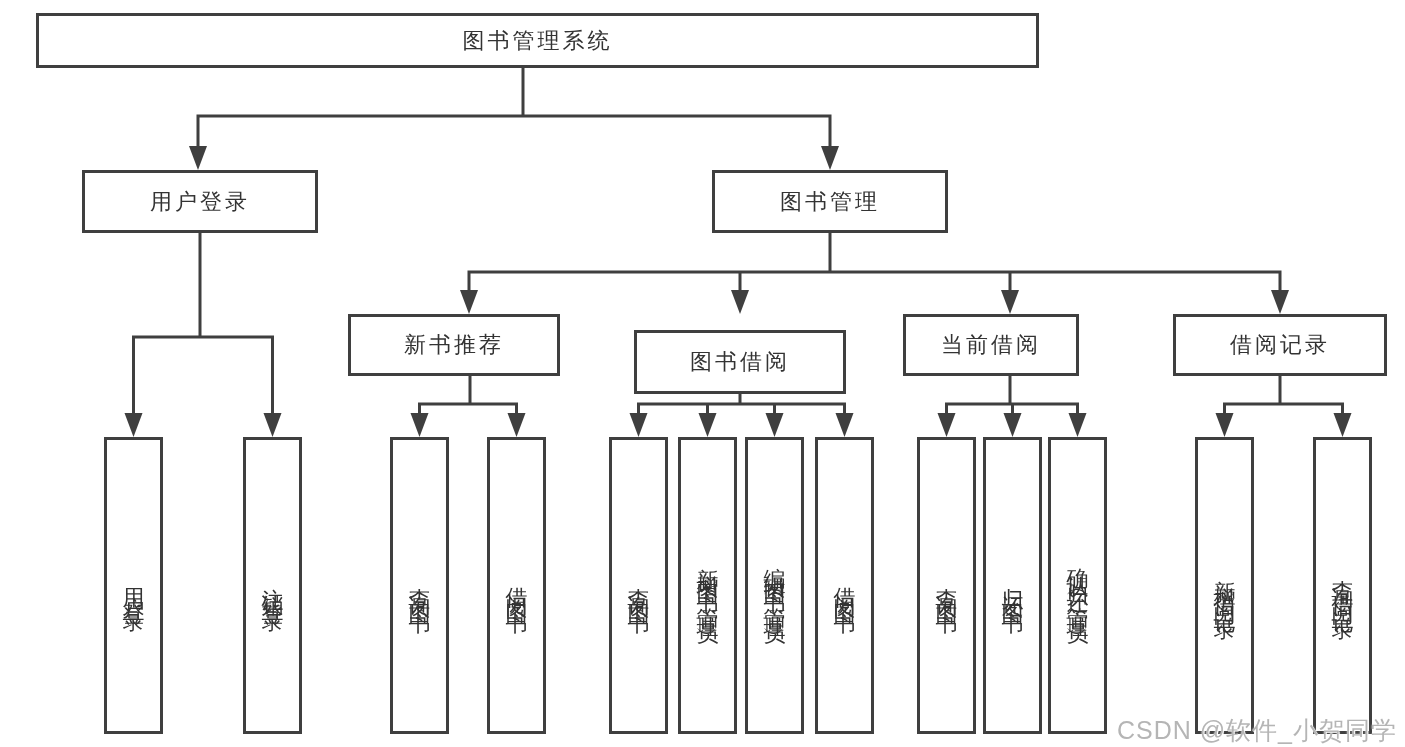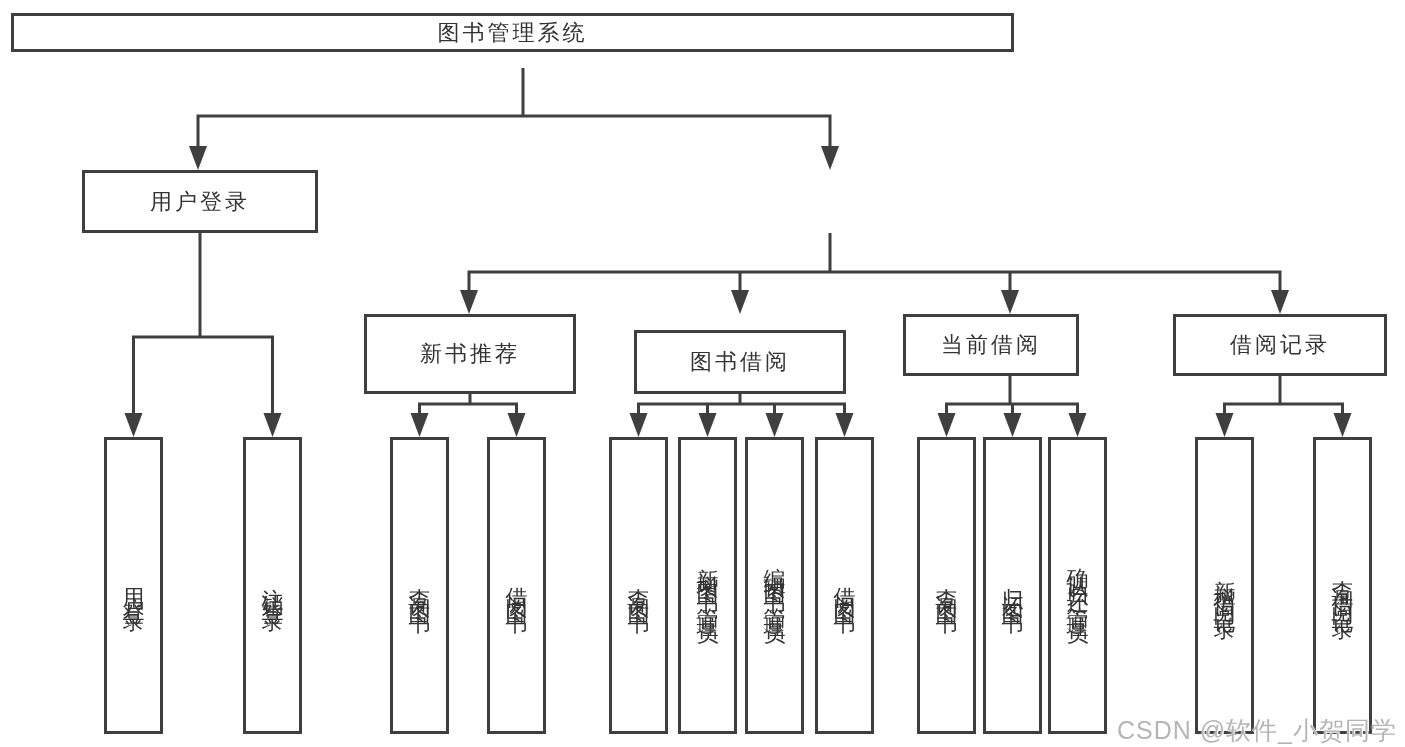--- a/index.html
+++ b/index.html
@@ -98,29 +98,32 @@
     <polygon points="937.5,413 955.5,413 946.5,437"></polygon>
     <polygon points="1003.5,413 1021.5,413 1012.5,437"></polygon>
     <polygon points="1068.5,413 1086.5,413 1077.5,437"></polygon>
 
     <path d="M1280 376 V404"></path>
     <path d="M1224.5 416 V404 H1342.5 V416"></path>
     <polygon points="1215.5,413 1233.5,413 1224.5,437"></polygon>
     <polygon points="1333.5,413 1351.5,413 1342.5,437"></polygon>
   </svg>
 
-  <div class="node" style="left:11px;top:13px;width:1003px;height:39px">
+  <div class="node" style="left:36px;top:13px;width:1003px;height:55px">
     <span class="hlabel">图书管理系统</span>
   </div>
 
   <div class="node" style="left:82px;top:170px;width:236px;height:63px">
     <span class="hlabel">用户登录</span>
   </div>
+  <div class="node" style="left:712px;top:170px;width:236px;height:63px">
+    <span class="hlabel">图书管理</span>
+  </div>
 
-  <div class="node" style="left:364px;top:314px;width:212px;height:80px">
+  <div class="node" style="left:348px;top:314px;width:212px;height:62px">
     <span class="hlabel">新书推荐</span>
   </div>
   <div class="node" style="left:634px;top:330px;width:212px;height:64px">
     <span class="hlabel">图书借阅</span>
   </div>
   <div class="node" style="left:903px;top:314px;width:176px;height:62px">
     <span class="hlabel">当前借阅</span>
   </div>
   <div class="node" style="left:1173px;top:314px;width:214px;height:62px">
     <span class="hlabel">借阅记录</span>

